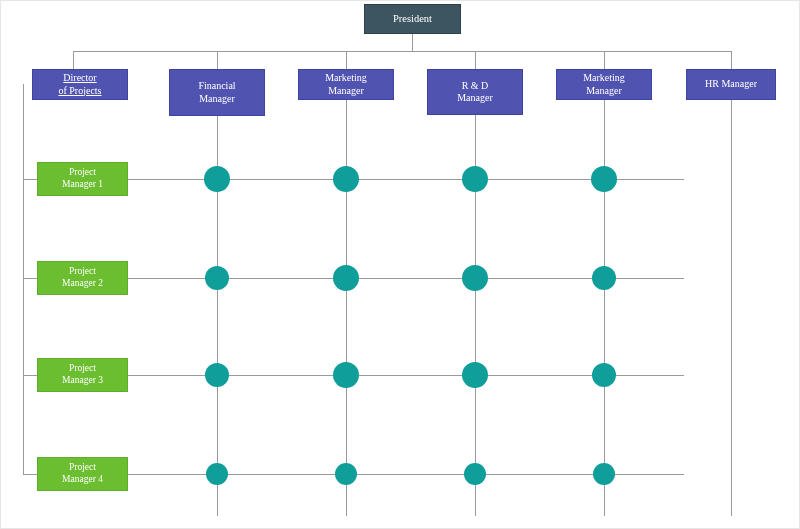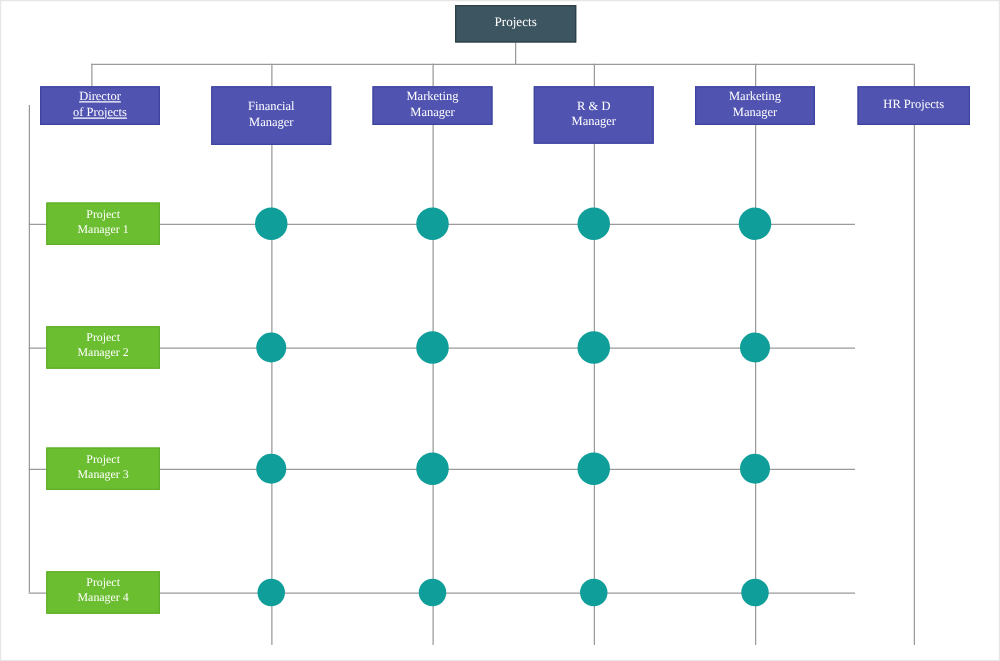--- a/index.html
+++ b/index.html
@@ -90,21 +90,21 @@
   <div class="line hline" style="left:22px; top:277px; width:18px;"></div>
   <div class="line hline" style="left:22px; top:374px; width:18px;"></div>
   <div class="line hline" style="left:22px; top:473px; width:18px;"></div>
 
   <div class="line hline" style="left:127px; top:178px; width:556px;"></div>
   <div class="line hline" style="left:127px; top:277px; width:556px;"></div>
   <div class="line hline" style="left:127px; top:374px; width:556px;"></div>
   <div class="line hline" style="left:127px; top:473px; width:556px;"></div>
 
   <div class="node exec" style="left:363px; top:3px; width:97px; height:30px;">
-    <span class="node-label">Projects</span>
+    <span class="node-label">President</span>
   </div>
 
   <div class="node manager" style="left:31px; top:68px; width:96px; height:31px;text-decoration:underline;">
     <span class="node-label">Director
 of Projects</span>
   </div>
 
   <div class="node manager" style="left:168px; top:68px; width:96px; height:47px;">
     <span class="node-label">Financial
 Manager</span>
@@ -119,21 +119,21 @@
     <span class="node-label">R &amp; D
 Manager</span>
   </div>
 
   <div class="node manager" style="left:555px; top:68px; width:96px; height:31px;">
     <span class="node-label">Marketing
 Manager</span>
   </div>
 
   <div class="node manager" style="left:685px; top:68px; width:90px; height:31px;">
-    <span class="node-label">HR Projects</span>
+    <span class="node-label">HR Manager</span>
   </div>
 
   <div class="node project" style="left:36px; top:161px; width:91px; height:34px;">
     <span class="node-label">Project
 Manager 1</span>
   </div>
 
   <div class="node project" style="left:36px; top:260px; width:91px; height:34px;">
     <span class="node-label">Project
 Manager 2</span>

